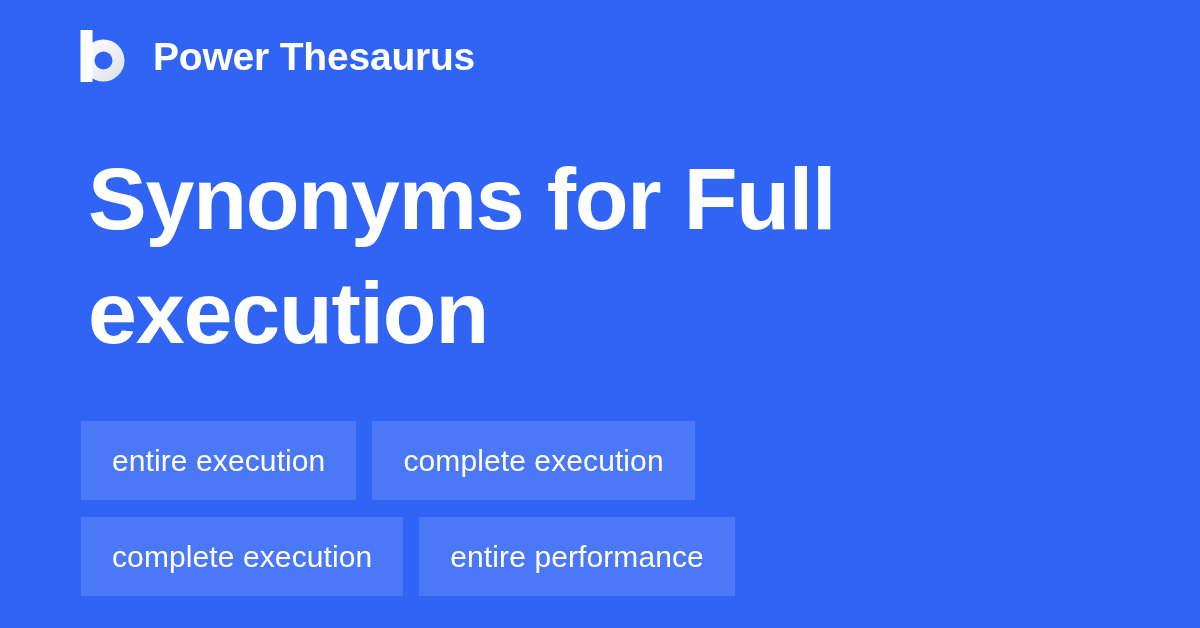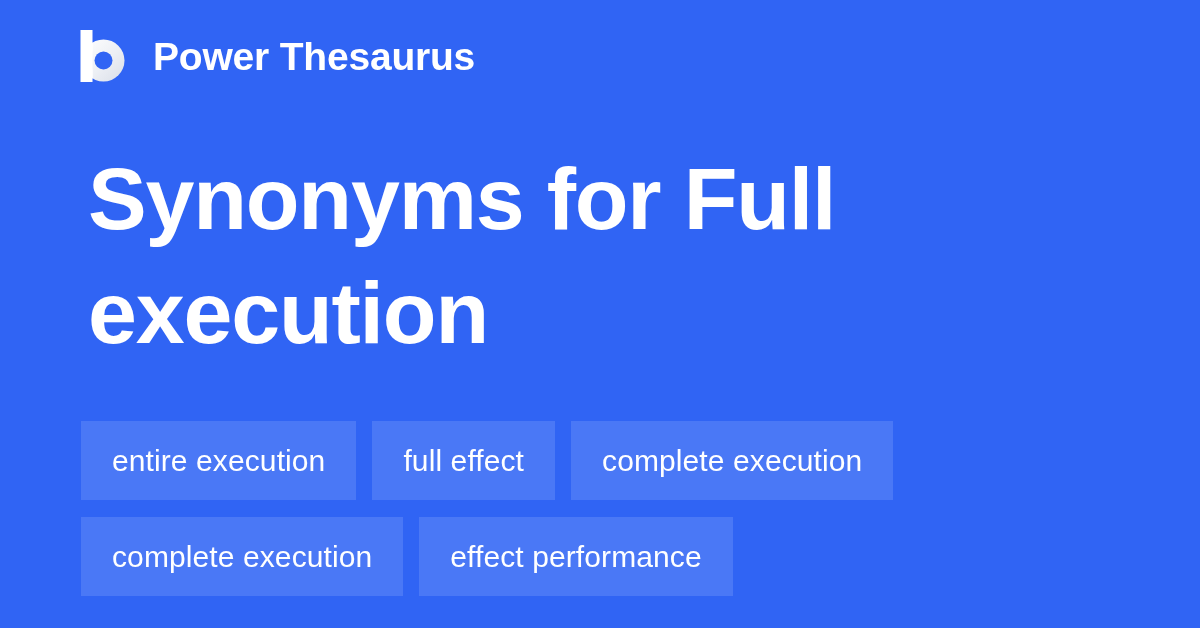--- a/index.html
+++ b/index.html
@@ -124,22 +124,21 @@
       </svg>
     </span>
     <span class="brand-name">Power Thesaurus</span>
   </div>
 
   <h1 class="headline">Synonyms for Full execution</h1>
 
   <div class="tag-rows">
     <div class="tag-row">
       <span class="tag">entire execution</span>
-      <span class="tag">full effect</span>
       <span class="tag">complete execution</span>
     </div>
     <div class="tag-row">
       <span class="tag">complete execution</span>
-      <span class="tag">effect performance</span>
+      <span class="tag">entire performance</span>
     </div>
   </div>
 
 </div>
 
 </body></html>

